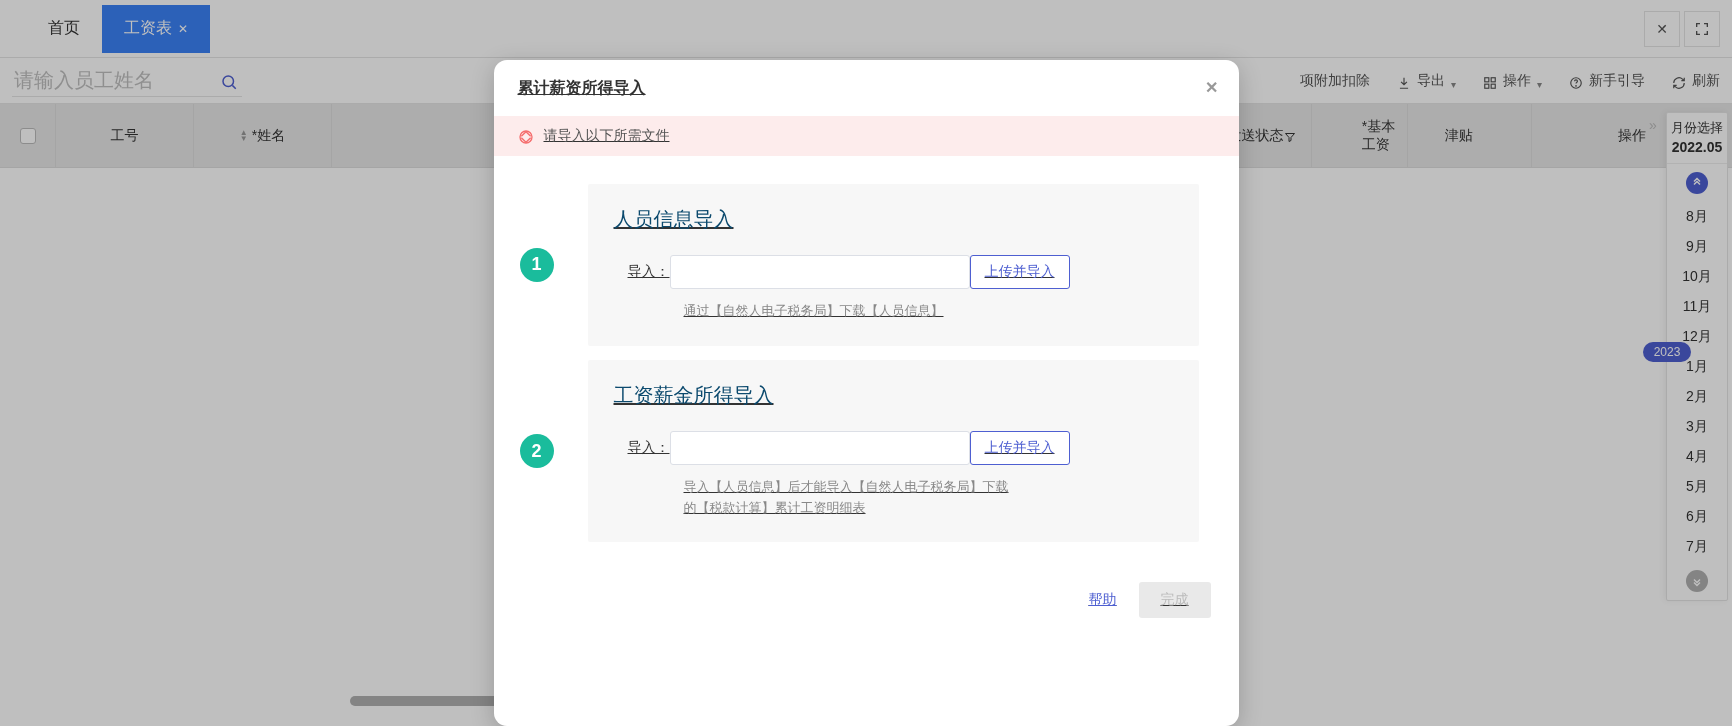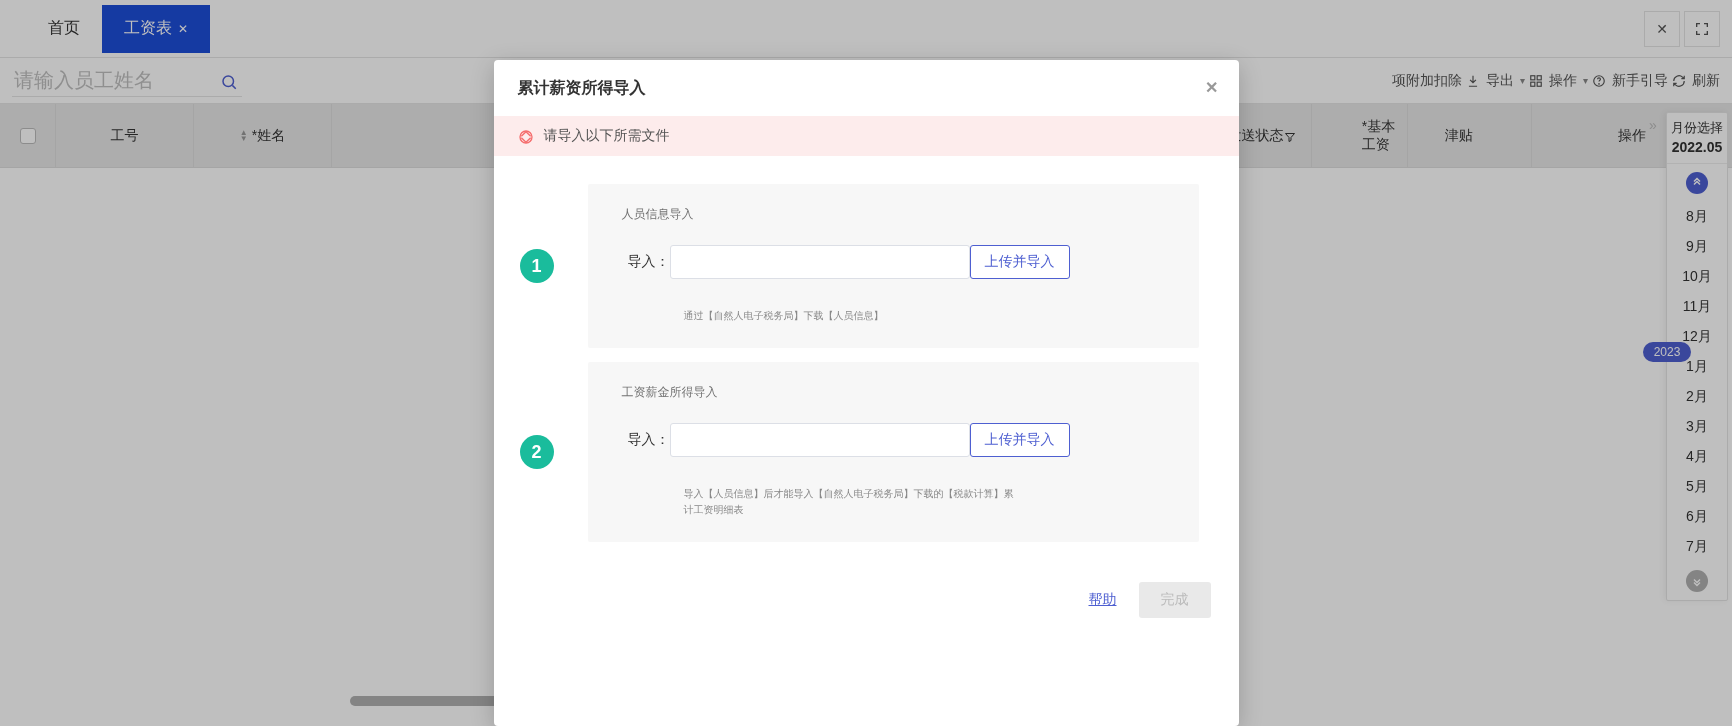--- a/index.html
+++ b/index.html
@@ -26,21 +26,21 @@
   .tab {
     height: 48px;
     padding: 0 22px;
     display: flex;
     align-items: center;
     color: #333;
     cursor: pointer;
     font-size: 16px;
   }
   .tab.active {
-    background: #1d4ed8;
+    background: #3b82f6;
     color: #fff;
   }
   .tab .close-x {
     margin-left: 6px;
     font-size: 12px;
   }
   .tabs-right {
     position: absolute;
     right: 12px;
     top: 0;
@@ -88,23 +88,23 @@
   .search-icon {
     position: absolute;
     right: 4px;
     top: 6px;
     color: #4e5fd1;
     font-size: 18px;
   }
   .toolbar-spacer { flex: 1; }
   .action-item {
     display: flex;
-    align-items: center;
+    align-items: flex-end;
     gap: 6px;
-    margin-left: 4px;
+    margin-left: 27px;
     color: #555;
     cursor: pointer;
     font-size: 14px;
   }
   .action-item .chev { font-size: 10px; color: #888; }
 
   
   .table-header {
     height: 64px;
     background: #e7e7e7;
@@ -219,24 +219,25 @@
     width: 1732px; height: 726px;
     background: rgba(0,0,0,0.25);
     z-index: 50;
     display: flex;
     justify-content: center;
   }
   .modal {
     margin-top: 60px;
     width: 745px;
     background: #fff;
-    border-radius: 4px;
+    border-radius: 13px;
     box-shadow: 0 6px 24px rgba(0,0,0,0.2);
     display: flex;
     flex-direction: column;
+    text-decoration: underline;
   }
   .modal-header {
     height: 56px;
     padding: 0 24px;
     display: flex;
     align-items: center;
     font-size: 16px;
     color: #333;
     font-weight: 600;
     position: relative;
@@ -278,25 +279,25 @@
     top: 50%;
     transform: translateY(-50%);
     width: 34px; height: 34px;
     border-radius: 50%;
     background: #1abc9c;
     color: #fff;
     display: flex; align-items: center; justify-content: center;
     font-weight: bold;
     font-size: 18px;
   }
-  .step-title { font-size: 12px; color: #737373; margin-bottom: 22px; margin-left: 8px; }
+  .step-title { font-size: 20px; color: #0c4a6e; margin-bottom: 22px; }
   .step-row {
     display: flex;
     align-items: center;
-    margin-bottom: 29px;
+    margin-bottom: 12px;
   }
   .step-label { width: 56px; text-align: right; color: #333; }
   .step-input {
     width: 300px;
     height: 34px;
     border: 1px solid #dcdfe6;
     border-radius: 3px;
     outline: none;
     padding: 0 10px;
     background: #fff;
@@ -306,21 +307,21 @@
     padding: 0 14px;
     border: 1px solid #4e5fd1;
     color: #4e5fd1;
     background: #fff;
     border-radius: 3px;
     cursor: pointer;
     font-size: 14px;
     display: flex; align-items: center;
   }
   .step-hint {
-    color: #888; font-size: 10px;
+    color: #888; font-size: 13px;
     margin-left: 70px;
     max-width: 330px;
     line-height: 1.6;
   }
   .step-wrap { position: relative; margin-left: 54px; }
   .modal-footer {
     height: 68px;
     display: flex;
     align-items: center;
     justify-content: flex-end;

